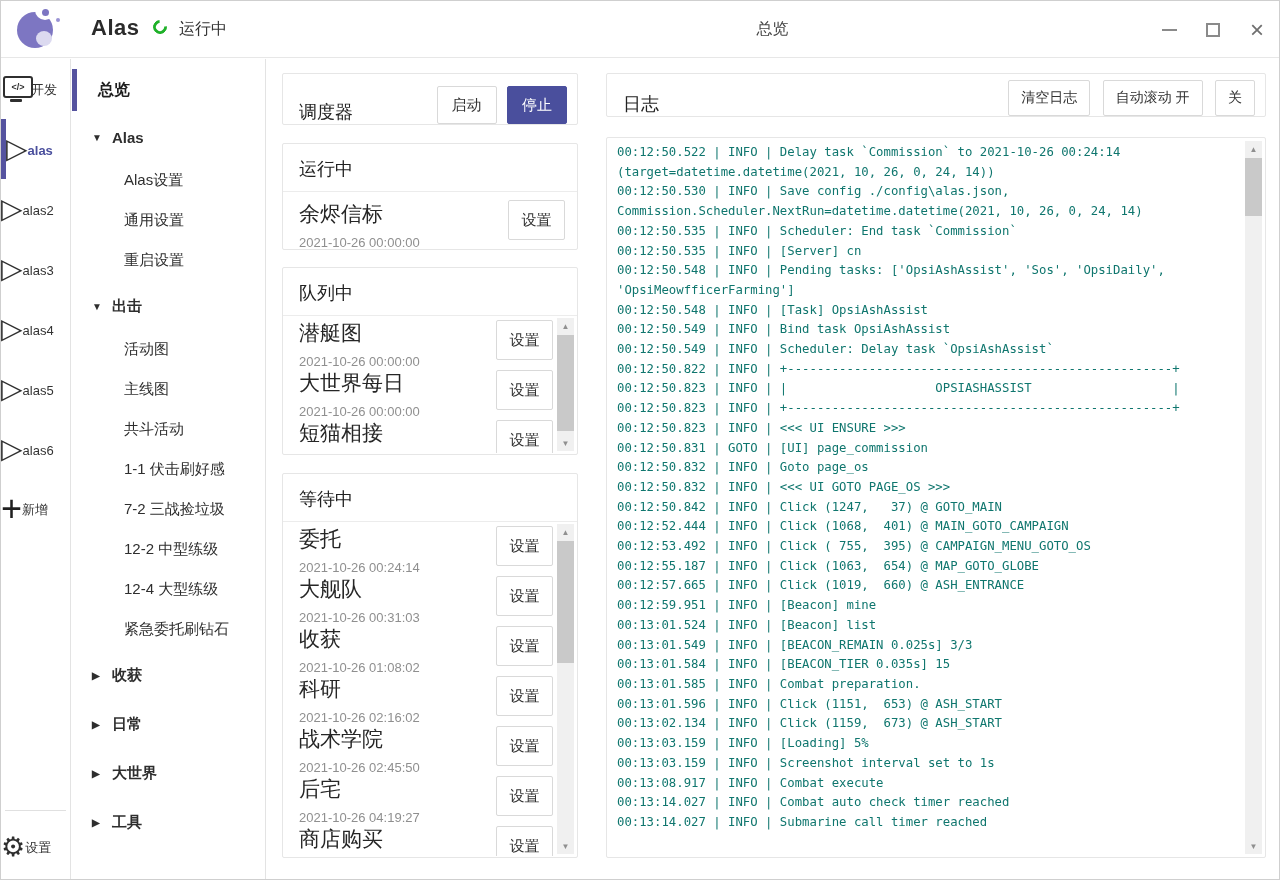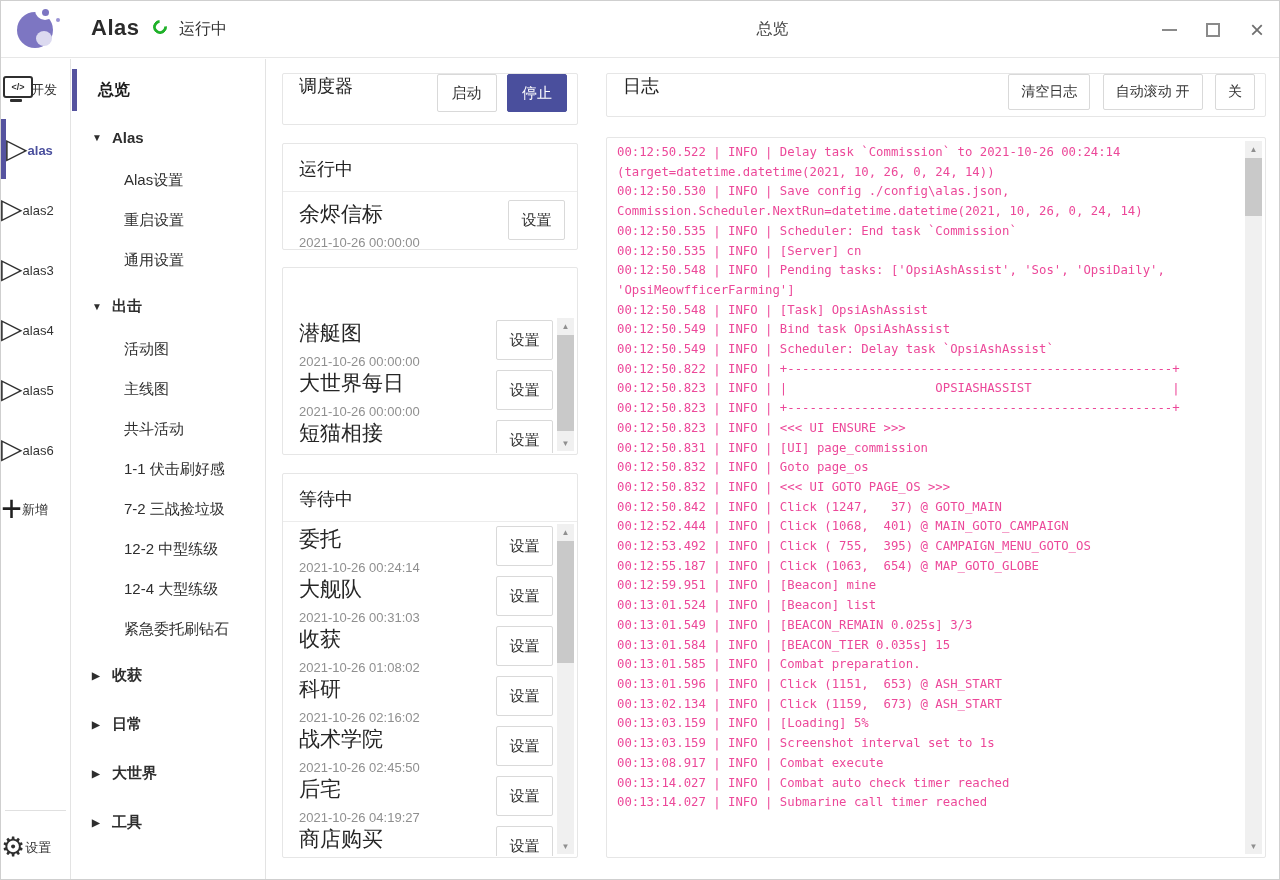--- a/index.html
+++ b/index.html
@@ -48,21 +48,21 @@
   .menu-item.group-open, .menu-item.group-closed { height:45px; margin-top:4px; font-weight:700; font-size:15px; padding-left:20px; }
   .menu-item.sub { height:40px; font-size:15px; padding-left:52px; }
   .menu-arrow { display:none; }
   .menu-item.group-open .menu-arrow, .menu-item.group-closed .menu-arrow { display:inline-block; width:20px; font-size:10px; color:#2e2e2e; }
   .menu-item.group-open .menu-arrow::before { content:"▼"; }
   .menu-item.group-closed .menu-arrow::before { content:"▶"; }
 
   
   .card { position:absolute; border:1px solid #e6e6e6; background:#fff; border-radius:2px; }
   .card-title { font-size:18px; color:#222; }
-  .hdr-card { display:flex; align-items:flex-start; justify-content:space-between; padding:0 10px 0 16px; }
+  .hdr-card { display:flex; align-items:flex-end; justify-content:space-between; padding:0 10px 0 16px; }
   .btn { display:inline-flex; align-items:center; justify-content:center; border:1px solid #d9d9d9; background:#fff; color:#333; font-size:15px; border-radius:2px; cursor:pointer; font-family:inherit; }
   .btn.primary { background:#4a4f9d; border-color:#4a4f9d; color:#fff; }
 
   #scheduler-card { left:281px; top:72px; width:296px; height:52px; }
   #scheduler-card .btn { width:60px; height:38px; }
   #scheduler-card .btn + .btn { margin-left:6px; }
 
   #log-header-card { left:605px; top:72px; width:660px; height:44px; }
   #log-header-card .btn { height:36px; padding:0 12px; font-size:14px; margin-left:8px; }
 
@@ -90,21 +90,21 @@
   .sb-up { top:0; }
   .sb-down { bottom:0; }
   .sb-thumb { position:absolute; left:0; width:17px; background:#c9c9c9; }
   #queued-card .sb-thumb { top:17px; height:96px; }
   #waiting-card .sb-thumb { top:17px; height:122px; }
   #log-card .sb-thumb { top:17px; height:58px; }
 
   
   #log-card { left:605px; top:136px; width:660px; height:721px; }
   .log-body { position:absolute; left:0; top:0; right:21px; bottom:0; overflow:hidden; padding:5px 0 0 10px; }
-  .log-line { font-family:"DejaVu Sans Mono","Liberation Mono",monospace; font-size:12.3px; line-height:19.7px; color:#ec4899; white-space:pre; }
+  .log-line { font-family:"DejaVu Sans Mono","Liberation Mono",monospace; font-size:12.3px; line-height:19.7px; color:#0f766e; white-space:pre; }
 </style>
 </head>
 <body>
 
 <div class="window">
 
   <div class="header">
     <div class="logo">
       <div class="blob"></div>
       <div class="bite"></div>
@@ -193,26 +193,26 @@
         <span class="menu-label">Alas</span>
       </div>
 
       <div class="menu-item sub">
 
         <span class="menu-label">Alas设置</span>
       </div>
 
       <div class="menu-item sub">
 
+        <span class="menu-label">通用设置</span>
+      </div>
+
+      <div class="menu-item sub">
+
         <span class="menu-label">重启设置</span>
-      </div>
-
-      <div class="menu-item sub">
-
-        <span class="menu-label">通用设置</span>
       </div>
 
       <div class="menu-item group-open">
         <span class="menu-arrow"></span>
         <span class="menu-label">出击</span>
       </div>
 
       <div class="menu-item sub">
 
         <span class="menu-label">活动图</span>
@@ -290,20 +290,23 @@
 
         <div class="task-row">
           <div class="task-name">余烬信标</div>
           <div class="task-time">2021-10-26 00:00:00</div>
           <button class="btn task-set-btn">设置</button>
         </div>
       </div>
   </div>
 
   <div class="card section-card" id="queued-card">
+    <div class="sec-header">
+      <span class="sec-title">队列中</span>
+    </div>
     <div class="task-list">
 
         <div class="task-row">
           <div class="task-name">潜艇图</div>
           <div class="task-time">2021-10-26 00:00:00</div>
           <button class="btn task-set-btn">设置</button>
         </div>
 
         <div class="task-row">
           <div class="task-name">大世界每日</div>
@@ -414,34 +417,35 @@
         <div class="log-line">00:12:50.549 | INFO | Scheduler: Delay task `OpsiAshAssist`</div>
 
         <div class="log-line">00:12:50.822 | INFO | +----------------------------------------------------+</div>
 
         <div class="log-line">00:12:50.823 | INFO | |                    OPSIASHASSIST                   |</div>
 
         <div class="log-line">00:12:50.823 | INFO | +----------------------------------------------------+</div>
 
         <div class="log-line">00:12:50.823 | INFO | &lt;&lt;&lt; UI ENSURE &gt;&gt;&gt;</div>
 
-        <div class="log-line">00:12:50.831 | INFO | [UI] page_commission</div>
+        <div class="log-line">00:12:50.831 | GOTO | [UI] page_commission</div>
 
         <div class="log-line">00:12:50.832 | INFO | Goto page_os</div>
 
         <div class="log-line">00:12:50.832 | INFO | &lt;&lt;&lt; UI GOTO PAGE_OS &gt;&gt;&gt;</div>
 
         <div class="log-line">00:12:50.842 | INFO | Click (1247,   37) @ GOTO_MAIN</div>
 
         <div class="log-line">00:12:52.444 | INFO | Click (1068,  401) @ MAIN_GOTO_CAMPAIGN</div>
 
         <div class="log-line">00:12:53.492 | INFO | Click ( 755,  395) @ CAMPAIGN_MENU_GOTO_OS</div>
 
         <div class="log-line">00:12:55.187 | INFO | Click (1063,  654) @ MAP_GOTO_GLOBE</div>
 
+        <div class="log-line">00:12:57.665 | INFO | Click (1019,  660) @ ASH_ENTRANCE</div>
 
         <div class="log-line">00:12:59.951 | INFO | [Beacon] mine</div>
 
 
         <div class="log-line">00:13:01.524 | INFO | [Beacon] list</div>
 
         <div class="log-line">00:13:01.549 | INFO | [BEACON_REMAIN 0.025s] 3/3</div>
 
         <div class="log-line">00:13:01.584 | INFO | [BEACON_TIER 0.035s] 15</div>
 

